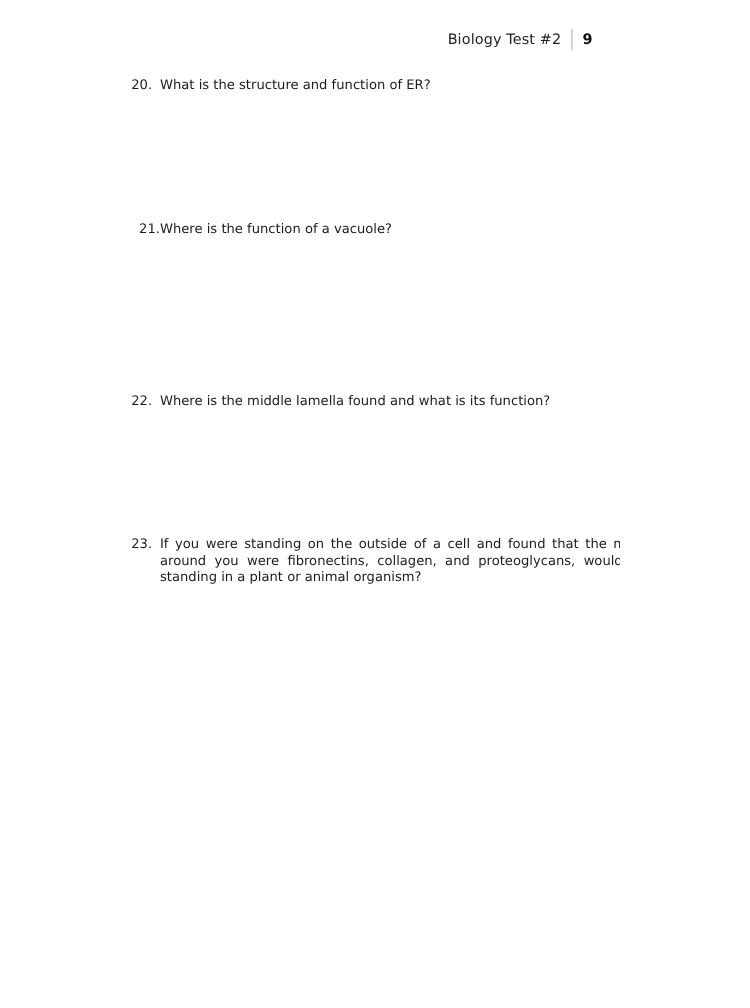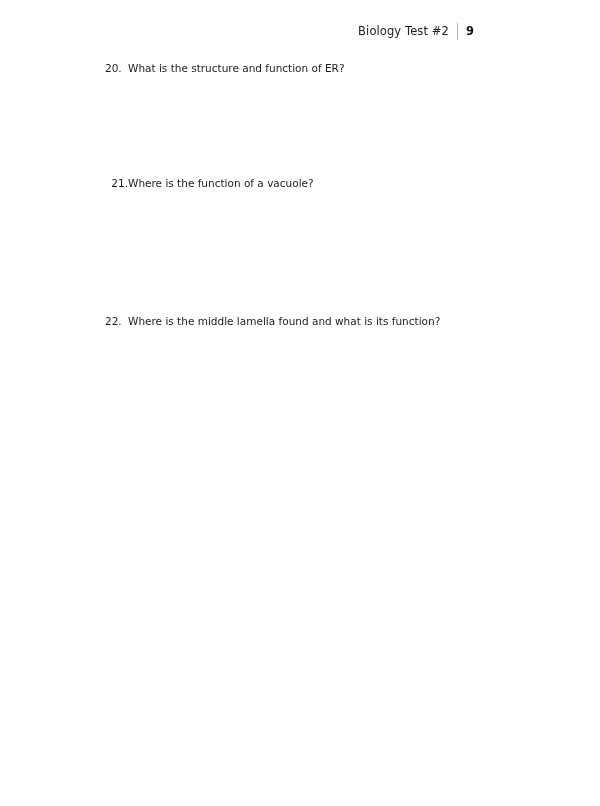--- a/index.html
+++ b/index.html
@@ -84,14 +84,18 @@
   <div class="question q21">
     <span class="q-num">21.</span>
     <span class="q-text">Where is the function of a vacuole?</span>
   </div>
 
   <div class="question q22">
     <span class="q-num">22.</span>
     <span class="q-text">Where is the middle lamella found and what is its function?</span>
   </div>
 
+  <div class="question q23">
+    <span class="q-num">23.</span>
+    <span class="q-text wrap">If you were standing on the outside of a cell and found that the molecules around you were fibronectins, collagen, and proteoglycans, would you be standing in a plant or animal organism?</span>
+  </div>
 
 </div>
 
 </body></html>

